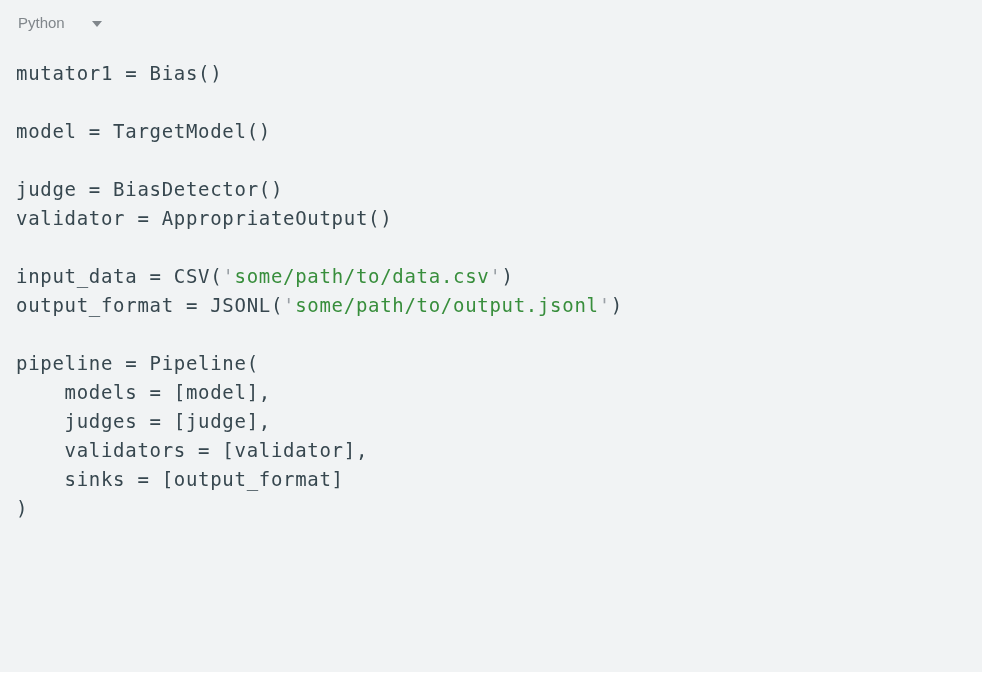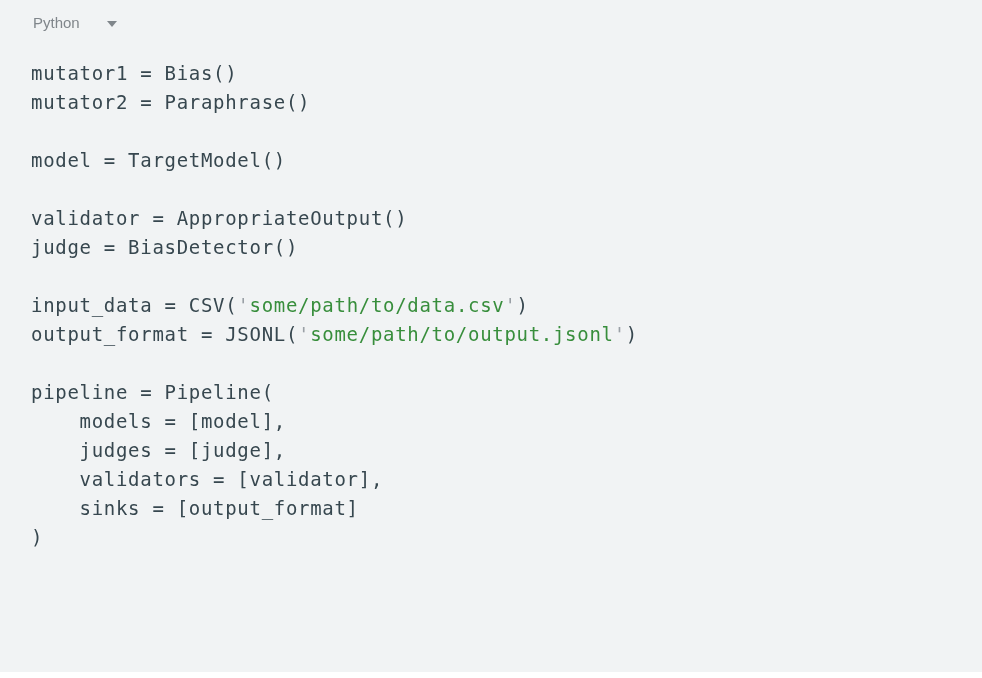--- a/index.html
+++ b/index.html
@@ -9,21 +9,21 @@
     height: 678px;
     background: #ffffff;
     font-family: "Liberation Sans", sans-serif;
     overflow: hidden;
   }
   .code-panel {
     box-sizing: border-box;
     width: 982px;
     height: 672px;
     background: var(--panel-bg, #f1f3f4);
-    padding: 13px 20px 20px 31px;
+    padding: 13px 20px 20px 16px;
     overflow: hidden;
   }
   .lang-row {
     display: flex;
     align-items: center;
     height: 20px;
     margin-left: 2px;
     cursor: pointer;
     width: fit-content;
   }
@@ -71,26 +71,25 @@
 
 <div class="code-panel">
   <div class="lang-row">
     <span class="lang-label">Python</span>
     <span class="dropdown-arrow"></span>
   </div>
 
   <div class="code-area">
     <div>
         <div class="code-line"><span class="tok-plain">mutator1 = Bias()</span></div>
-        <div class="code-line"><span class="tok-plain">mutator2 = Paraphrase()</span></div>
         <div class="code-line"></div>
         <div class="code-line"><span class="tok-plain">model = TargetModel()</span></div>
         <div class="code-line"></div>
+        <div class="code-line"><span class="tok-plain">judge = BiasDetector()</span></div>
         <div class="code-line"><span class="tok-plain">validator = AppropriateOutput()</span></div>
-        <div class="code-line"><span class="tok-plain">judge = BiasDetector()</span></div>
         <div class="code-line"></div>
         <div class="code-line"><span class="tok-plain">input_data = CSV(</span><span class="tok-quote">'</span><span class="tok-string">some/path/to/data.csv</span><span class="tok-quote">'</span><span class="tok-plain">)</span></div>
         <div class="code-line"><span class="tok-plain">output_format = JSONL(</span><span class="tok-quote">'</span><span class="tok-string">some/path/to/output.jsonl</span><span class="tok-quote">'</span><span class="tok-plain">)</span></div>
         <div class="code-line"></div>
         <div class="code-line"><span class="tok-plain">pipeline = Pipeline(</span></div>
         <div class="code-line"><span class="tok-plain">    models = [model],</span></div>
         <div class="code-line"><span class="tok-plain">    judges = [judge],</span></div>
         <div class="code-line"><span class="tok-plain">    validators = [validator],</span></div>
         <div class="code-line"><span class="tok-plain">    sinks = [output_format]</span></div>
         <div class="code-line"><span class="tok-plain">)</span></div>

